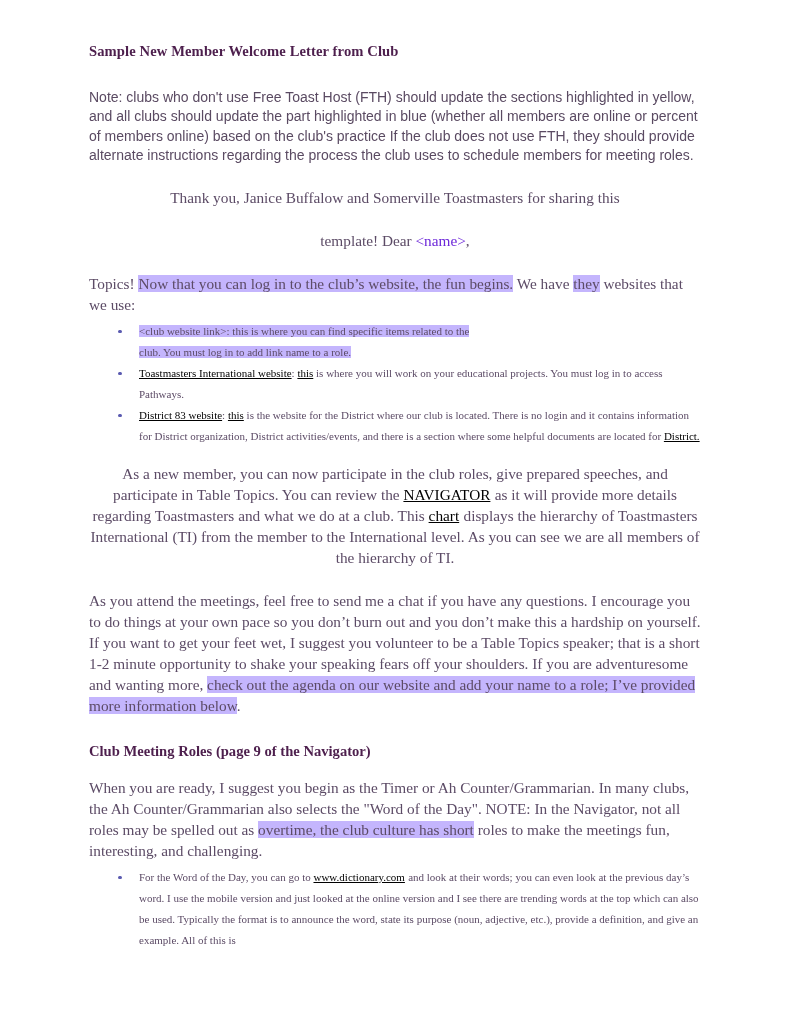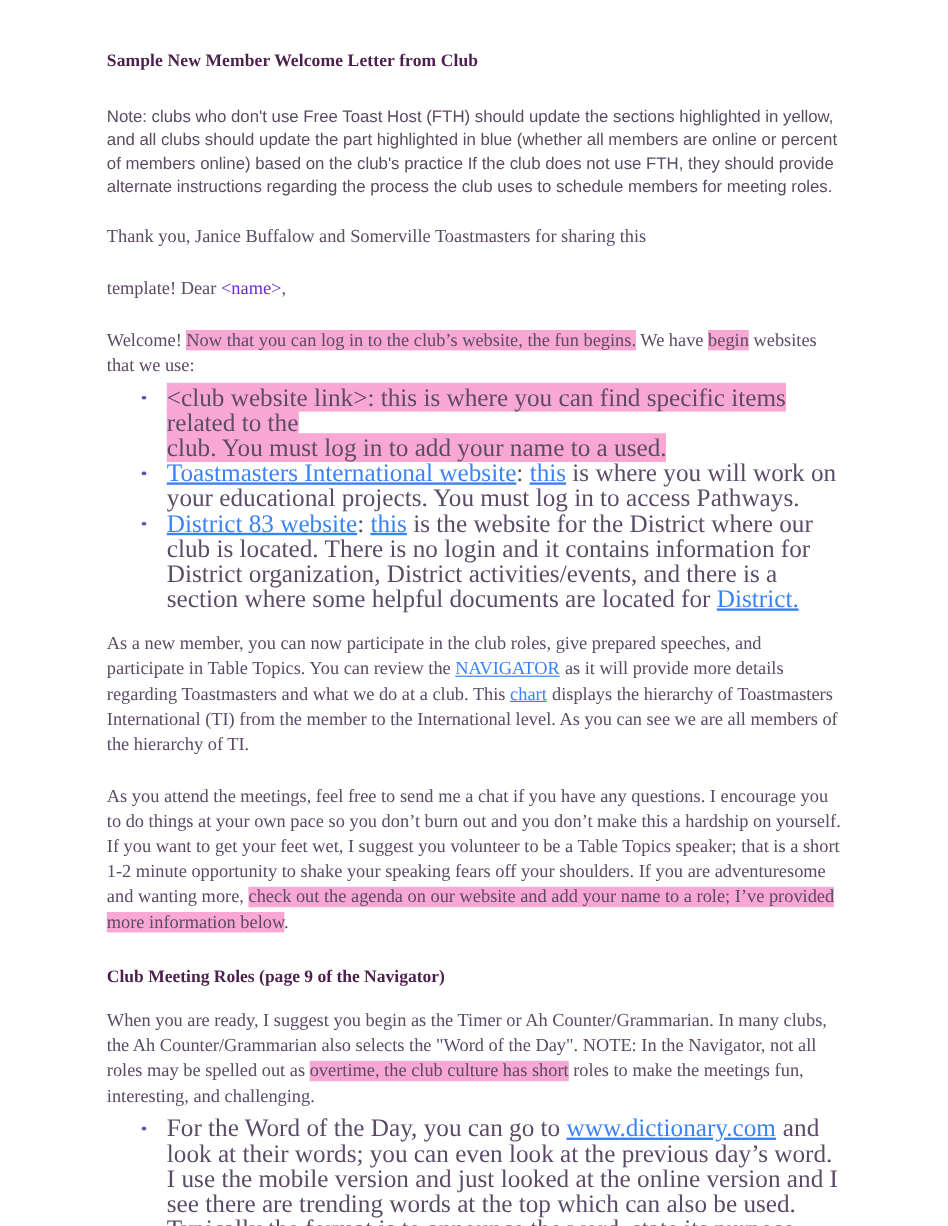--- a/index.html
+++ b/index.html
@@ -60,56 +60,56 @@
 
   
   .body-para {
     font-family: "Liberation Serif", "DejaVu Serif", serif;
     font-size: 15.3px;
     color: #5c4b66;
     line-height: 21px;
     margin: 0 0 16px 0;
   }
   .body-para.tight { margin-bottom: 6px; }
-  .spaced { margin-bottom: 22px; }
+  .spaced { margin-bottom: 22px; text-align: center; }
 
   
   ul.bullets {
     list-style: none;
     margin: 0 0 16px 0;
     padding: 0;
   }
   ul.bullets.last { margin-bottom: 0; }
   ul.bullets > li {
     position: relative;
     padding-left: 50px;
     font-family: "Liberation Serif", "DejaVu Serif", serif;
-    font-size: 21px;
+    font-size: 11px;
     color: #5c4b66;
     line-height: 21px;
     margin: 0;
   }
   ul.bullets > li .bullet-dot {
     position: absolute;
     left: 29px;
     top: 8.5px;
     width: 3.5px;
     height: 3.5px;
     background: #5a5ab0;
     border-radius: 50%;
   }
 
   
   .hl {
-    background-color: #f9a8d4;
+    background-color: #c4b5fd;
     box-decoration-break: clone;
     -webkit-box-decoration-break: clone;
   }
   .lnk {
-    color: #3b82f6;
+    color: #000000;
     text-decoration: underline;
     text-underline-offset: 1px;
   }
   .redname {
     color: #6d28d9;
   }
   .no-wrap-pad { padding-right: 0.5px; }
 </style>
 </head>
 <body>
@@ -121,29 +121,29 @@
 
     <p class="note-para">Note: clubs who don't use Free Toast Host (FTH) should update the sections highlighted in yellow, and all clubs should update the part highlighted in blue (whether all members are online or percent of members online) based on the club's practice If the club does not use FTH, they should provide alternate instructions regarding the process the club uses to schedule members for meeting roles.</p>
 
     <p class="body-para spaced">Thank you, Janice Buffalow and Somerville Toastmasters for sharing this</p>
 
     <p class="body-para spaced">
       <span>template! Dear </span><span class="redname">&lt;name&gt;</span><span>,</span>
     </p>
 
     <p class="body-para tight">
-      <span>Welcome! </span><span class="hl">Now that you can log in to the club’s website, the fun begins.</span><span> We have </span><span class="hl">begin</span><span> websites that we use:</span>
+      <span>Topics! </span><span class="hl">Now that you can log in to the club’s website, the fun begins.</span><span> We have </span><span class="hl">they</span><span> websites that we use:</span>
     </p>
 
     <ul class="bullets">
 
       <li>
         <span class="bullet-dot"></span>
         <span class="hl">&lt;club website link&gt;: this is where you can find specific items related to the</span><br>
-        <span class="hl">club. You must log in to add your name to a used.</span>
+        <span class="hl">club. You must log in to add link name to a role.</span>
       </li>
 
       <li>
         <span class="bullet-dot"></span>
         <a class="lnk" href="#">Toastmasters International website</a><span>: </span><a class="lnk" href="#">this</a><span> is where you will work on your educational projects. You must log in to access Pathways.</span>
       </li>
 
       <li>
         <span class="bullet-dot"></span>
         <a class="lnk" href="#">District 83 website</a><span>: </span><a class="lnk" href="#">this</a><span> is the website for the District where our club is located. There is no login and it contains information for District organization, District activities/events, and there is a section where some helpful documents are located for </span><a class="lnk" href="#">District.</a>

